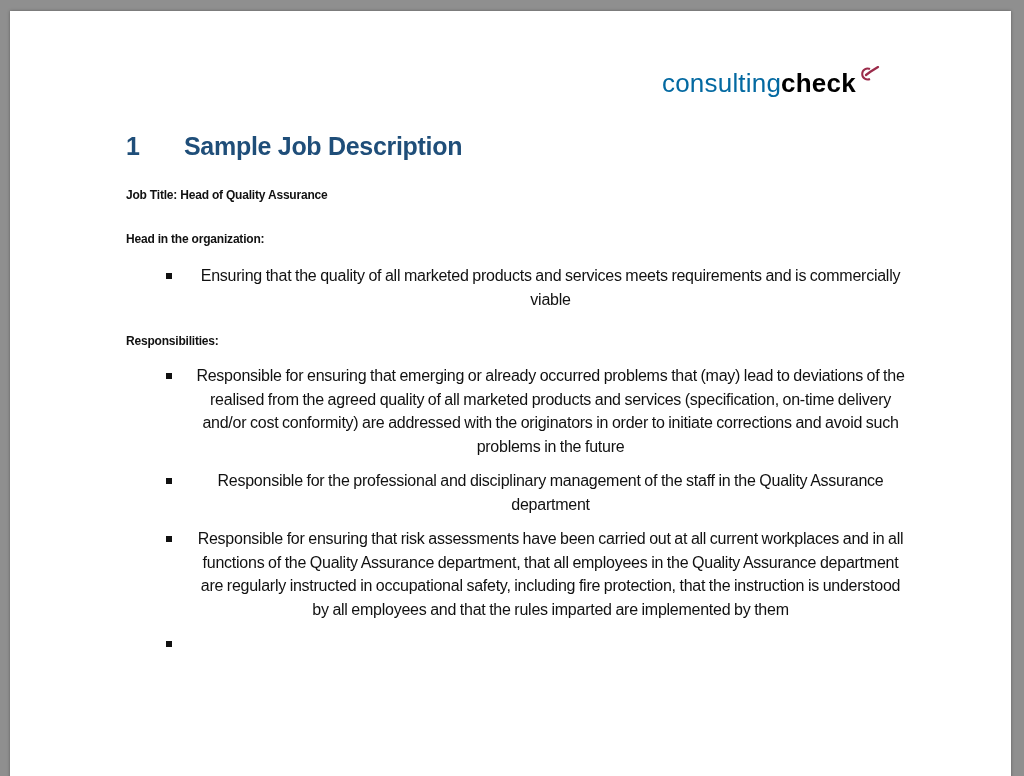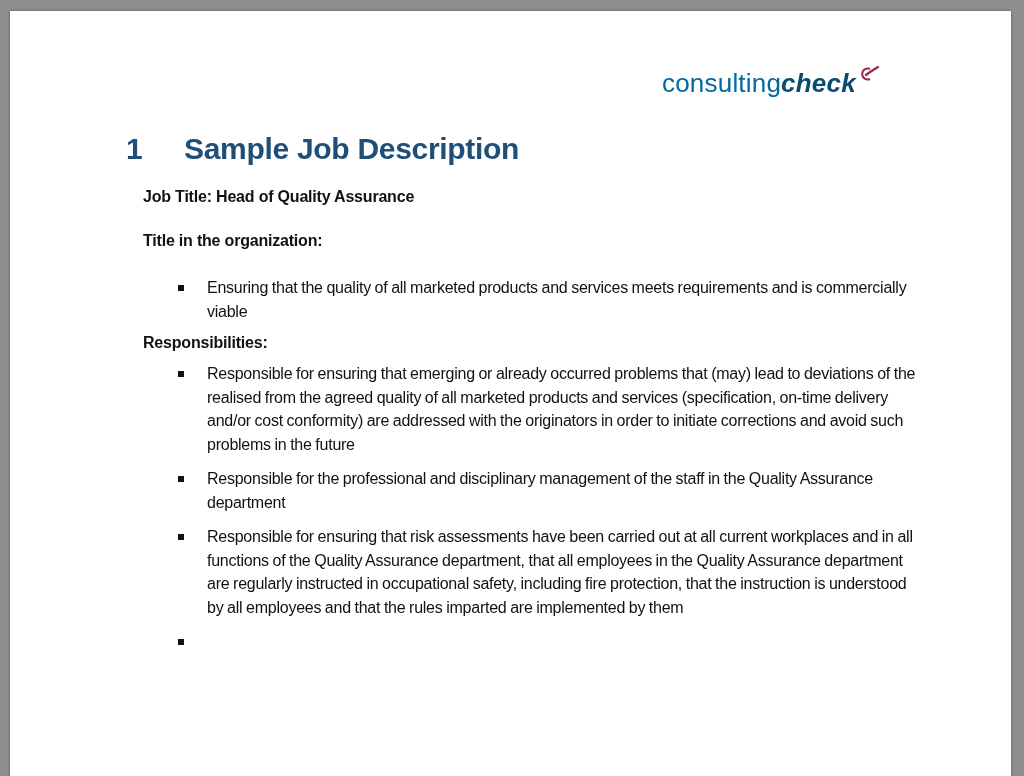--- a/index.html
+++ b/index.html
@@ -22,63 +22,64 @@
     .logo {
       position: absolute;
       left: 652px;
       top: 57px;
       font-family: "Liberation Sans", sans-serif;
       font-size: 26px;
       letter-spacing: 0.2px;
       white-space: nowrap;
     }
     .logo .consulting { color: #0369a1; }
-    .logo .check { color: #0c4a6e; font-weight: bold; font-style: italic; }
+    .logo .check { color: #000000; font-weight: bold; }
     .logo .mark {
       display: inline-block;
       position: relative;
       top: -10px;
       left: 3px;
       width: 22px;
       height: 16px;
     }
     .content {
       position: absolute;
       left: 116px;
       top: 0;
       width: 780px;
       font-family: "Liberation Sans", sans-serif;
       color: #111111;
     }
     .heading {
       position: absolute;
       top: 121px;
       left: 0;
-      font-size: 30px;
+      font-size: 25px;
       font-weight: bold;
       color: #1f4e79;
       white-space: nowrap;
       letter-spacing: -0.3px;
     }
     .heading .num { display: inline-block; width: 58px; }
     .label {
       position: absolute;
-      left: 17px;
-      font-size: 16px;
+      left: 0;
+      font-size: 12px;
       font-weight: bold;
       white-space: nowrap;
       letter-spacing: -0.2px;
     }
     ul.list {
       position: absolute;
       left: 0;
-      margin: 12px;
+      margin: 0;
       padding: 0;
       list-style: none;
       width: 780px;
+      text-align: center;
     }
     ul.list li {
       position: relative;
       padding-left: 69px;
       font-size: 16px;
       line-height: 23.5px;
       margin-bottom: 11px;
       letter-spacing: -0.25px;
       word-spacing: -0.5px;
     }
@@ -106,32 +107,32 @@
   </div>
 
   <div class="content">
 
     <div class="heading">
       <span class="num">1</span><span>Sample Job Description</span>
     </div>
 
     <div class="label" style="top:177px;">Job Title: Head of Quality Assurance</div>
 
-    <div class="label" style="top:221px;">Title in the organization:</div>
+    <div class="label" style="top:221px;">Head in the organization:</div>
 
     <ul class="list" style="top:253px;">
       <li>
         <span class="bullet"></span>
         <span>Ensuring that the quality of all marketed products and services meets requirements and is commercially viable</span>
       </li>
     </ul>
 
     <div class="label" style="top:323px;text-align:center;">Responsibilities:</div>
 
-    <ul class="list" style="top:339px;">
+    <ul class="list" style="top:353px;">
       <li>
         <span class="bullet"></span>
         <span>Responsible for ensuring that emerging or already occurred problems that (may) lead to deviations of the realised from the agreed quality of all marketed products and services (specification, on-time delivery and/or cost conformity) are addressed with the originators in order to initiate corrections and avoid such problems in the future</span>
       </li>
       <li>
         <span class="bullet"></span>
         <span>Responsible for the professional and disciplinary management of the staff in the Quality Assurance department</span>
       </li>
       <li>
         <span class="bullet"></span>

